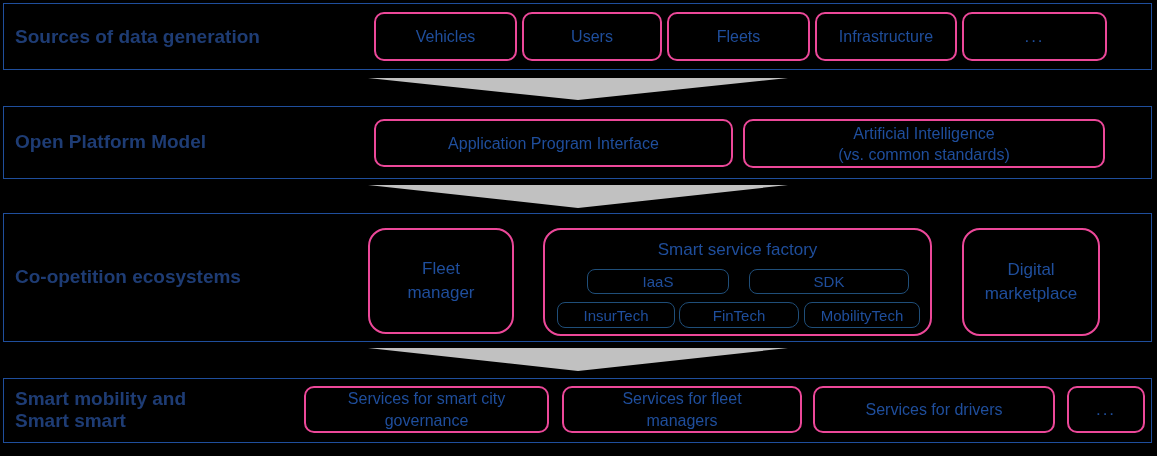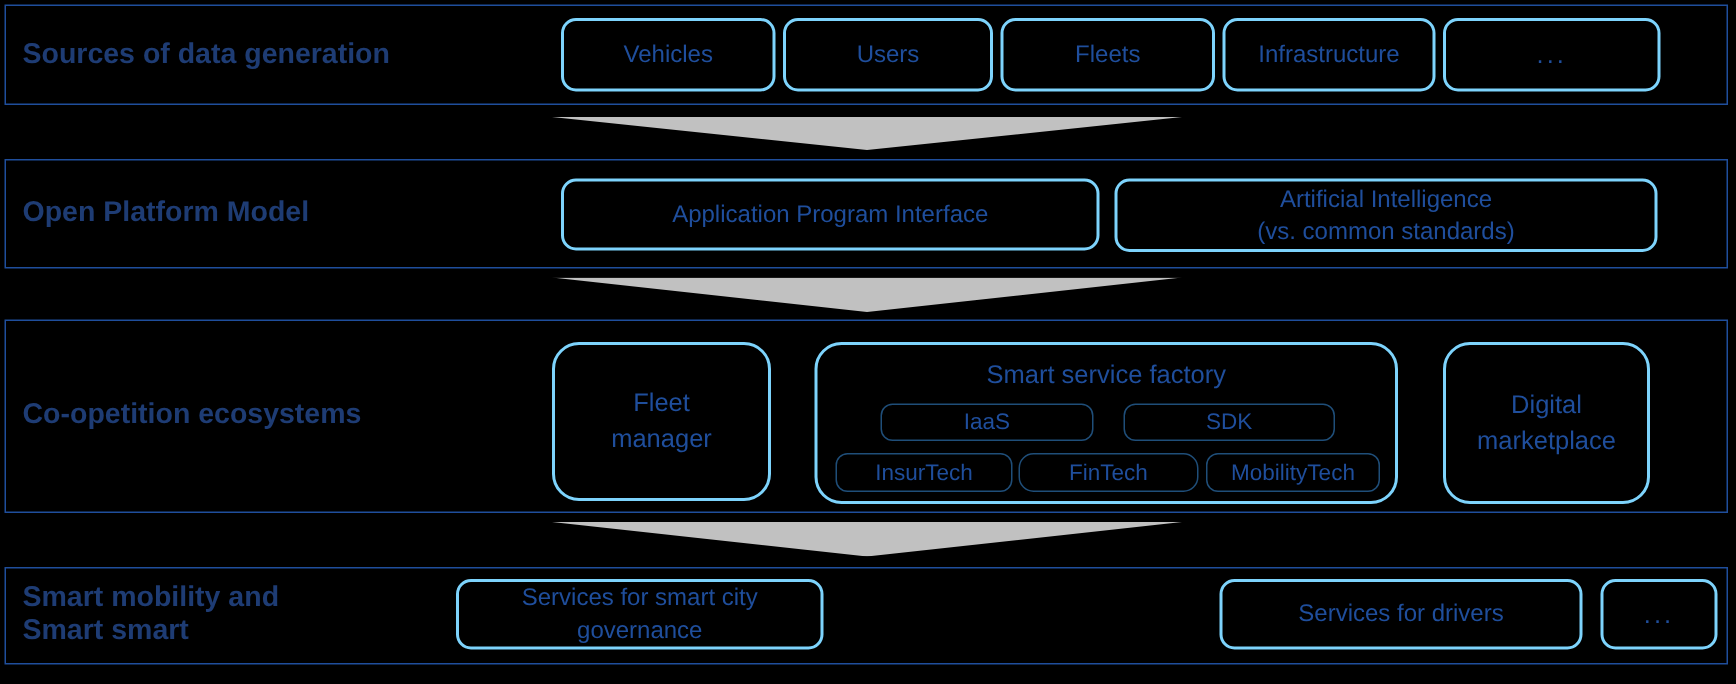--- a/index.html
+++ b/index.html
@@ -14,21 +14,21 @@
   .band-label{
     position:absolute;color:#1E3C74;font-weight:bold;
     font-size:19px;line-height:22px;white-space:nowrap;
   }
   .band-label.wrap{white-space:normal;width:220px;}
   .arrow{
     position:absolute;background:#C1C1C1;
     clip-path:polygon(0 0,100% 0,50% 100%);
   }
   .obox{
-    position:absolute;box-sizing:border-box;border:2px solid #7dd3fc;
+    position:absolute;box-sizing:border-box;border:2px solid #ec4899;
     border-radius:10px;display:flex;flex-direction:column;align-items:center;
     justify-content:center;text-align:center;color:#1F4E9C;
     font-size:16px;line-height:21px;background:transparent;
   }
   .rbig{border-radius:18px;}
   .big-text{font-size:17px;line-height:24px;}
   .brk{word-wrap:break-word;word-break:break-word;}
   .bbox{
     position:absolute;box-sizing:border-box;border:1.5px solid #1F4E79;
     border-radius:8px;display:flex;align-items:center;justify-content:center;
@@ -82,21 +82,21 @@
 
   <div class="obox rbig big-text" style="left:368px;top:228px;width:146px;height:106px;padding:0 26px;">
     <span>Fleet manager</span>
   </div>
 
   <div class="obox rbig" style="left:543px;top:228px;width:389px;height:108px;">
     <div class="factory-title">Smart service factory</div>
     <div class="bbox" style="left:42px;top:39px;width:142px;height:25px;">
       <span>IaaS</span>
     </div>
-    <div class="bbox" style="left:204px;top:39px;width:141px;height:25px;">
+    <div class="bbox" style="left:204px;top:39px;width:160px;height:25px;">
       <span>SDK</span>
     </div>
     <div class="bbox" style="left:12px;top:72px;width:118px;height:26px;">
       <span>InsurTech</span>
     </div>
     <div class="bbox" style="left:134px;top:72px;width:120px;height:26px;border-radius:10px;">
       <span>FinTech</span>
     </div>
     <div class="bbox" style="left:259px;top:72px;width:116px;height:26px;">
       <span>MobilityTech</span>
@@ -108,20 +108,23 @@
   </div>
 
   <div class="arrow" style="left:368px;top:348px;width:420px;height:23px;"></div>
 
   <div class="band" style="top:378px;height:65px;"></div>
   <div class="band-label wrap" style="left:15px;top:388px;">Smart mobility and Smart smart</div>
 
   <div class="obox" style="left:304px;top:386px;width:245px;height:47px;padding:0 10px;line-height:22px;">
     <span style="max-width:225px;">Services for smart city governance</span>
   </div>
+  <div class="obox" style="left:562px;top:386px;width:240px;height:47px;padding:0 30px;line-height:22px;">
+    <span style="max-width:180px;">Services for fleet managers</span>
+  </div>
   <div class="obox" style="left:813px;top:386px;width:242px;height:47px;">
     <span>Services for drivers</span>
   </div>
   <div class="obox" style="left:1067px;top:386px;width:78px;height:47px;">
     <span class="dots">...</span>
   </div>
 
 </div>
 
 </body></html>

